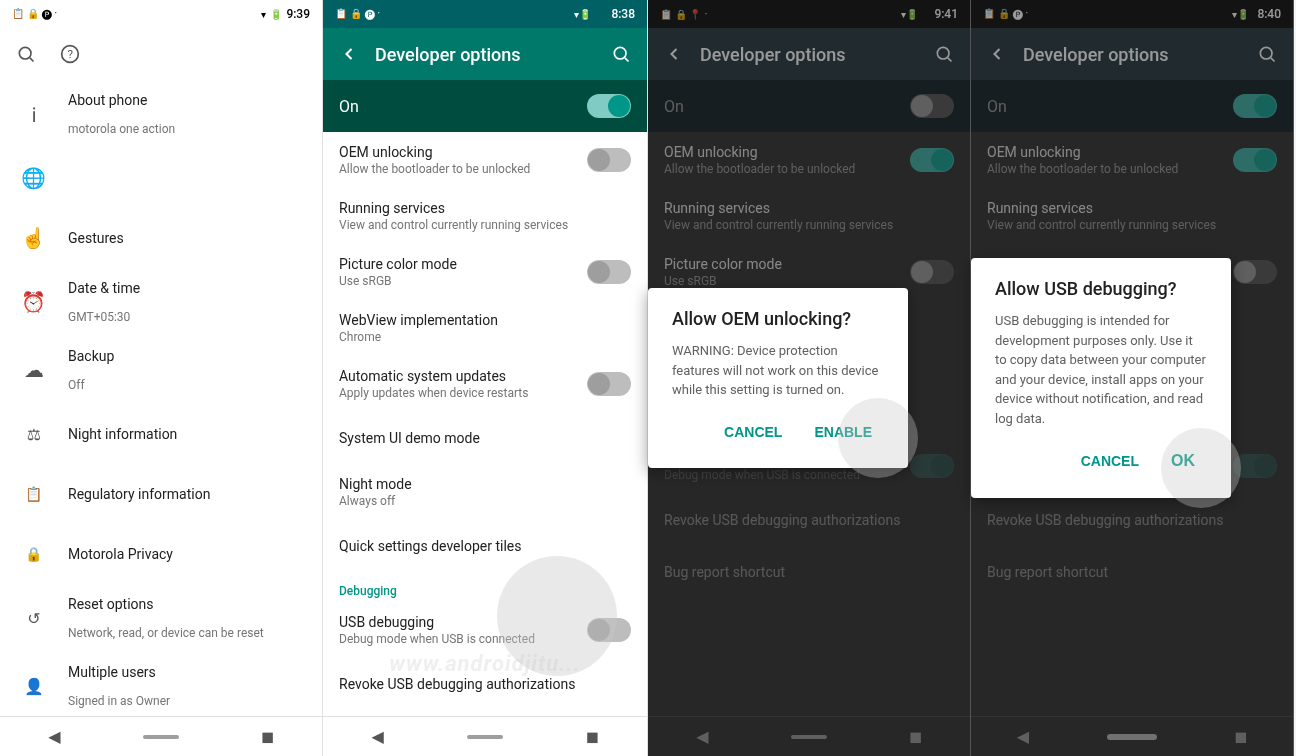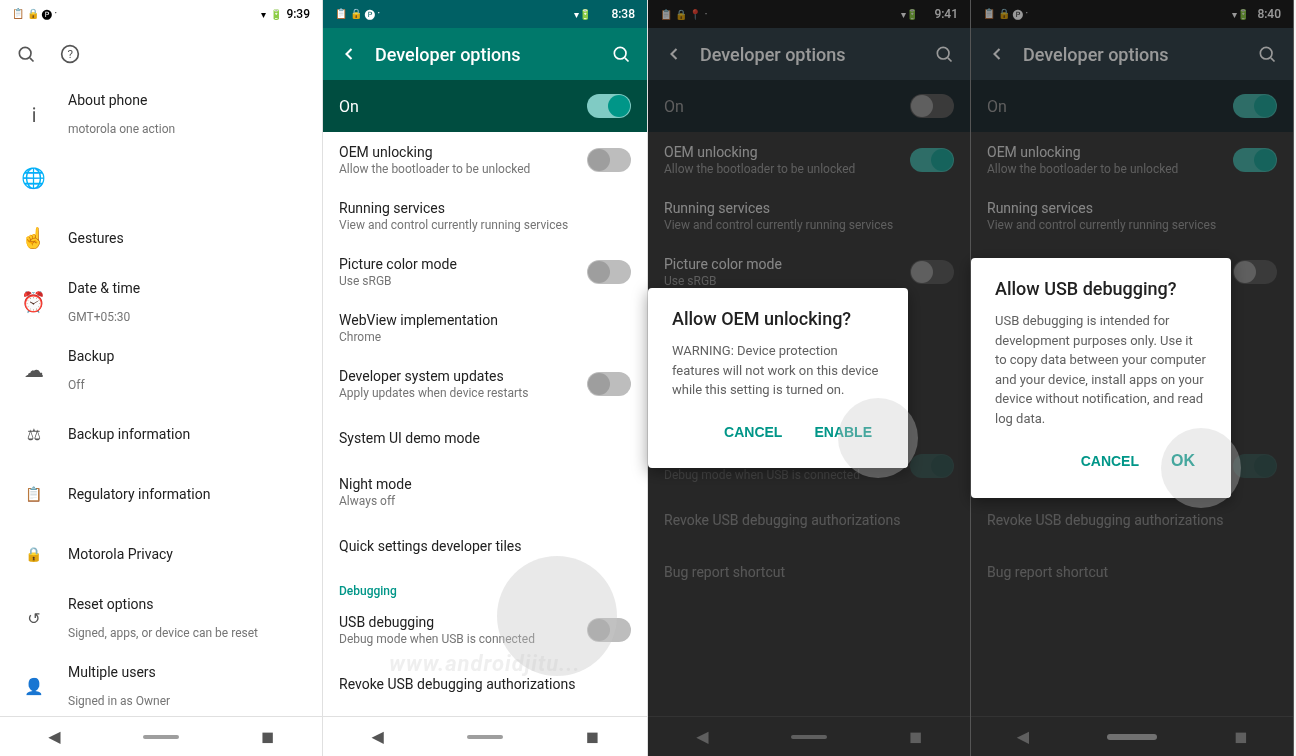--- a/index.html
+++ b/index.html
@@ -464,40 +464,40 @@
     <div class="settings-item">
       <div class="settings-icon">☁</div>
       <div class="settings-text">
         <div class="settings-label">Backup</div>
         <div class="settings-sub">Off</div>
       </div>
     </div>
     <div class="settings-item">
       <div class="settings-icon" style="font-size:16px">⚖</div>
       <div class="settings-text">
-        <div class="settings-label">Backup information</div>
+        <div class="settings-label">Night information</div>
       </div>
     </div>
     <div class="settings-item">
       <div class="settings-icon" style="font-size:14px">📋</div>
       <div class="settings-text">
         <div class="settings-label">Regulatory information</div>
       </div>
     </div>
     <div class="settings-item">
       <div class="settings-icon" style="font-size:14px">🔒</div>
       <div class="settings-text">
         <div class="settings-label">Motorola Privacy</div>
       </div>
     </div>
     <div class="settings-item">
       <div class="settings-icon" style="font-size:16px">↺</div>
       <div class="settings-text">
         <div class="settings-label">Reset options</div>
-        <div class="settings-sub">Signed, apps, or device can be reset</div>
+        <div class="settings-sub">Network, read, or device can be reset</div>
       </div>
     </div>
     <div class="settings-item">
       <div class="settings-icon" style="font-size:16px">👤</div>
       <div class="settings-text">
         <div class="settings-label">Multiple users</div>
         <div class="settings-sub">Signed in as Owner</div>
       </div>
     </div>
     <div class="settings-item active">
@@ -575,21 +575,21 @@
       </div>
     </div>
     <div class="dev-item">
       <div class="dev-item-text">
         <div class="dev-item-label">WebView implementation</div>
         <div class="dev-item-sub">Chrome</div>
       </div>
     </div>
     <div class="dev-item">
       <div class="dev-item-text">
-        <div class="dev-item-label">Developer system updates</div>
+        <div class="dev-item-label">Automatic system updates</div>
         <div class="dev-item-sub">Apply updates when device restarts</div>
       </div>
       <div class="toggle off">
         <div class="toggle-thumb"></div>
       </div>
     </div>
     <div class="dev-item">
       <div class="dev-item-text">
         <div class="dev-item-label">System UI demo mode</div>
       </div>

